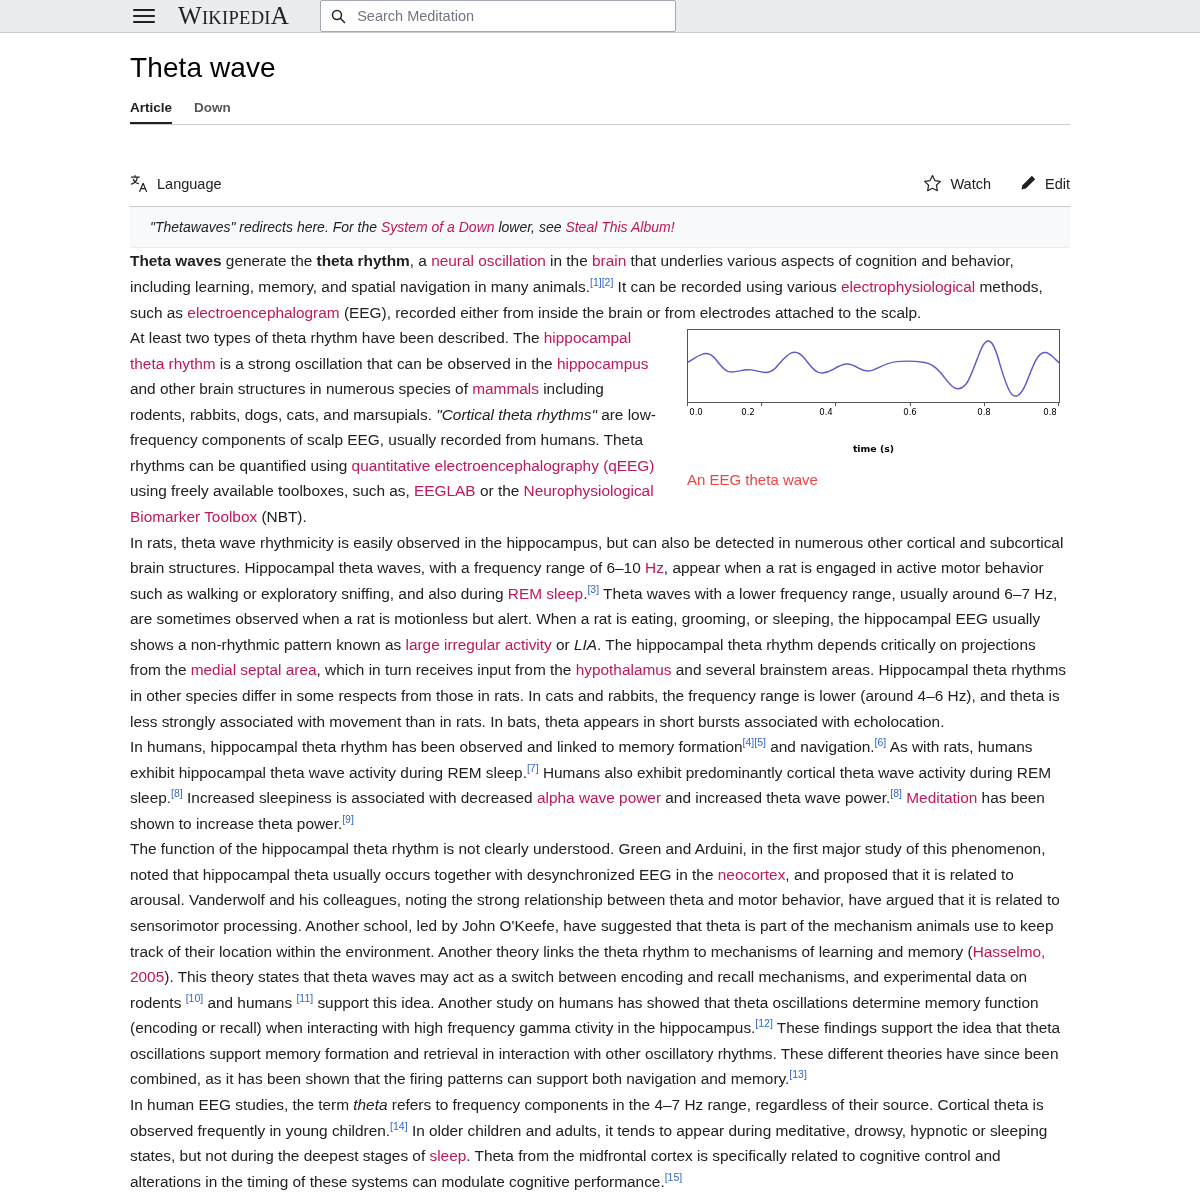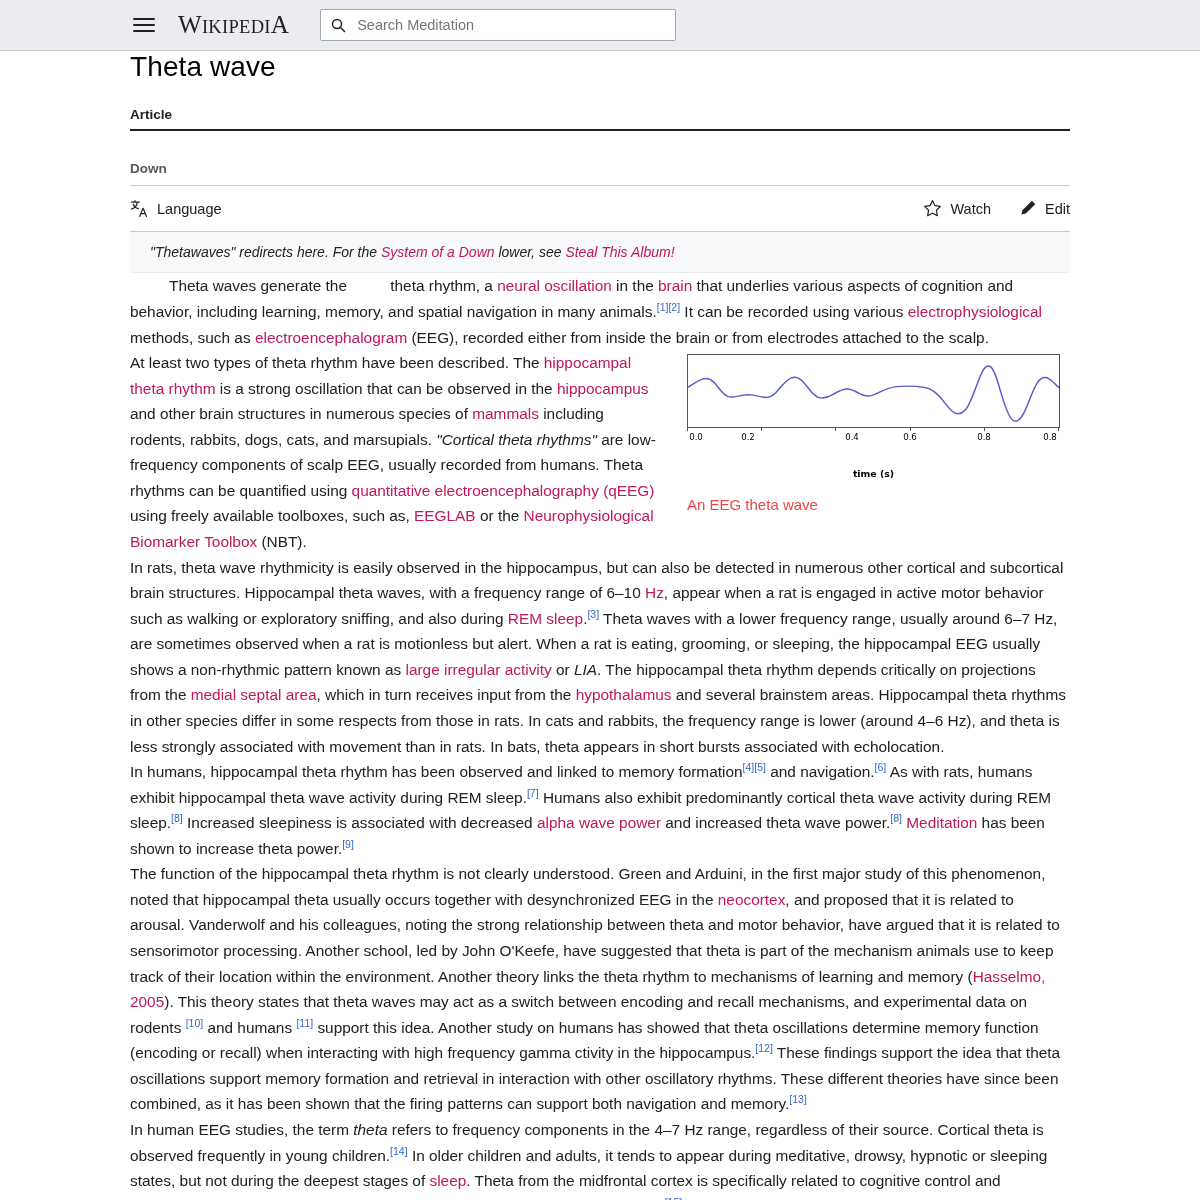--- a/index.html
+++ b/index.html
@@ -10,21 +10,21 @@
   body {
     width: 1200px;
     height: 1200px;
     overflow: hidden;
     font-family: "Liberation Sans", sans-serif;
     color: #202122;
   }
 
   
   .header {
-    height: 51px;
+    height: 33px;
     background: #eaecf0;
     border-bottom: 1px solid #c8ccd1;
     display: flex;
     align-items: center;
     box-sizing: border-box;
   }
   .hamburger {
     margin-left: 133px;
     width: 24px;
     height: 24px;
@@ -69,62 +69,62 @@
     margin-left: 11px;
     font-size: 14.5px;
     color: #72777d;
     user-select: none;
   }
 
   
   .content {
     width: 940px;
     margin: 0 auto;
+    padding-top: 19px;
     box-sizing: content-box;
   }
 
   .page-title {
     font-family: "Liberation Serif", serif;
     font-size: 28.5px;
     font-weight: 400;
     color: #000000;
     margin: 0;
     padding: 0 0 2px 0;
     letter-spacing: 0.1px;
   }
   
   .page-title { font-family: "Liberation Sans", sans-serif; font-size: 28px; }
 
   .tabs {
     display: flex;
-    gap: 30px;
-    margin-top: 22px;
+    gap: 22px;
+    margin-top: 14px;
     border-bottom: 1px solid #c8ccd1;
-    flex-direction: column;
   }
   .tab {
     font-size: 13.5px;
     font-weight: bold;
     color: #54595d;
     padding-bottom: 9px;
     cursor: pointer;
   }
   .tab.selected {
     color: #202122;
     box-shadow: inset 0 -2px 0 0 #202122;
   }
 
   .toolrow {
     display: flex;
     align-items: center;
     justify-content: space-between;
     padding: 13px 0 13px 0;
     border-bottom: 1px solid #c8ccd1;
   }
-  .toolgroup { display: flex; align-items: flex-end; gap: 27px; }
+  .toolgroup { display: flex; align-items: flex-end; gap: 27px; margin-top: 36px; }
   .toolitem {
     display: flex;
     align-items: center;
     gap: 8px;
     font-size: 14.5px;
     color: #202122;
     cursor: pointer;
   }
   .toolitem svg { display: block; }
 
@@ -151,21 +151,21 @@
   .p-gap { margin-top: 26px; }
 
   a.wlink { color: #be185d; text-decoration: none; cursor: pointer; }
   .ref {
     color: #3366cc;
     font-size: 10.5px;
     vertical-align: super;
     line-height: 0;
     cursor: pointer;
   }
-  b.strong { font-weight: normal; margin-left: 39px; }
+  b.strong { font-weight: bold; }
   i.em { font-style: italic; }
 
   
   .figure {
     float: right;
     width: 383px;
     margin: 4px 0 6px 24px;
   }
   .chartbox {
     width: 373px;
@@ -301,21 +301,21 @@
 
       <div class="axis-row">
         <div class="tickline" style="left:0px"></div>
         <div class="tickline" style="left:74px"></div>
         <div class="tickline" style="left:148px"></div>
         <div class="tickline" style="left:223px"></div>
         <div class="tickline" style="left:297px"></div>
         <div class="tickline" style="left:371px"></div>
         <div class="ticklabel" style="left:9px">0.0</div>
         <div class="ticklabel" style="left:61px">0.2</div>
-        <div class="ticklabel" style="left:165px">0.4</div>
+        <div class="ticklabel" style="left:139px">0.4</div>
         <div class="ticklabel" style="left:223px">0.6</div>
         <div class="ticklabel" style="left:297px">0.8</div>
         <div class="ticklabel" style="left:363px">0.8</div>
       </div>
 
       <div class="axis-title">time (s)</div>
       <div class="figcaption">An EEG theta wave</div>
     </div>
 
     <p class="body p-gap">

